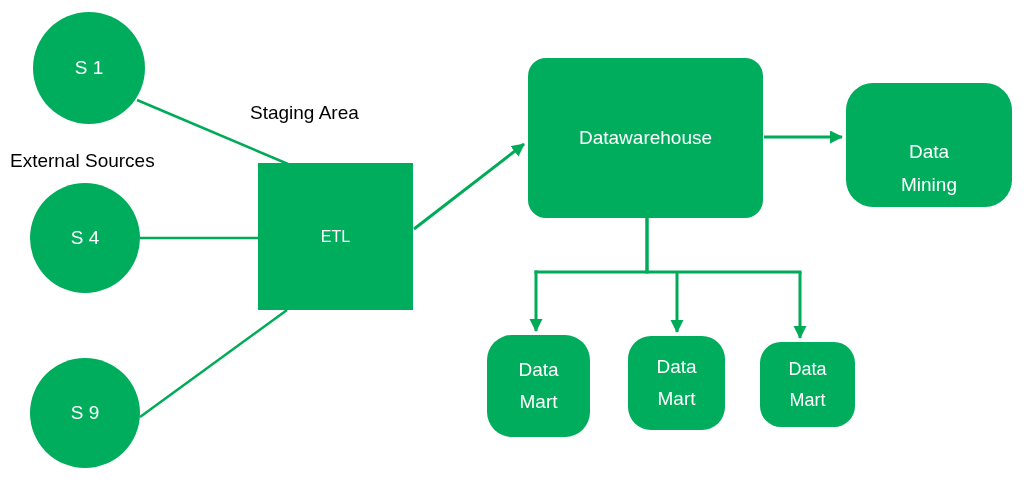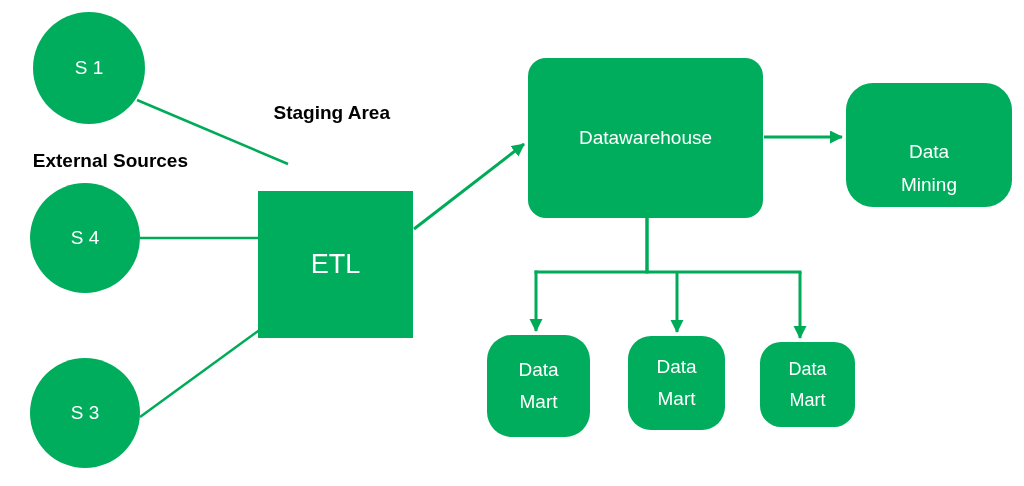--- a/index.html
+++ b/index.html
@@ -25,24 +25,24 @@
   .edges line{stroke:var(--line-green);}
   .edges .arrowhead{fill:var(--line-green);}
   .node{
     position:absolute;display:flex;align-items:center;justify-content:center;
     background:var(--shape-green);color:var(--text-on-shape);
     text-align:center;
   }
   .circle{border-radius:50%;font-size:19px;}
   .rect{font-size:19px;}
   .node .lbl{display:block;line-height:1.7;}
-  .etl{font-size:27px;margin-top:28px;}
+  .etl{font-size:16px;}
   .free-label{
     position:absolute;color:var(--label-text);font-size:19px;
-    text-align:right;white-space:nowrap;font-weight:bold;
+    text-align:left;white-space:nowrap;
   }
 </style>
 </head>
 <body>
 
 <div class="stage">
 
   <svg class="edges" viewBox="0 0 1024 486" xmlns="http://www.w3.org/2000/svg">
     <defs>
       <marker id="arrow" markerUnits="userSpaceOnUse" markerWidth="15" markerHeight="15" refX="12" refY="6.5" orient="auto">
@@ -61,21 +61,21 @@
     <line x1="800" y1="272" x2="800" y2="338" stroke-width="3" marker-end="url(#arrow)"></line>
   </svg>
 
   <div class="node circle" style="left:33px;top:12px;width:112px;height:112px;">
     <span class="lbl">S 1</span>
   </div>
   <div class="node circle" style="left:30px;top:183px;width:110px;height:110px;">
     <span class="lbl">S 4</span>
   </div>
   <div class="node circle" style="left:30px;top:358px;width:110px;height:110px;">
-    <span class="lbl">S 3</span>
+    <span class="lbl">S 9</span>
   </div>
 
   <div class="free-label" style="left:10px;top:150px;width:178px;">External Sources</div>
   <div class="free-label" style="left:250px;top:102px;width:140px;">Staging Area</div>
 
   <div class="node rect etl" style="left:258px;top:163px;width:155px;height:147px;">
     <span class="lbl">ETL</span>
   </div>
 
   <div class="node rect" style="left:528px;top:58px;width:235px;height:160px;border-radius:18px;">

